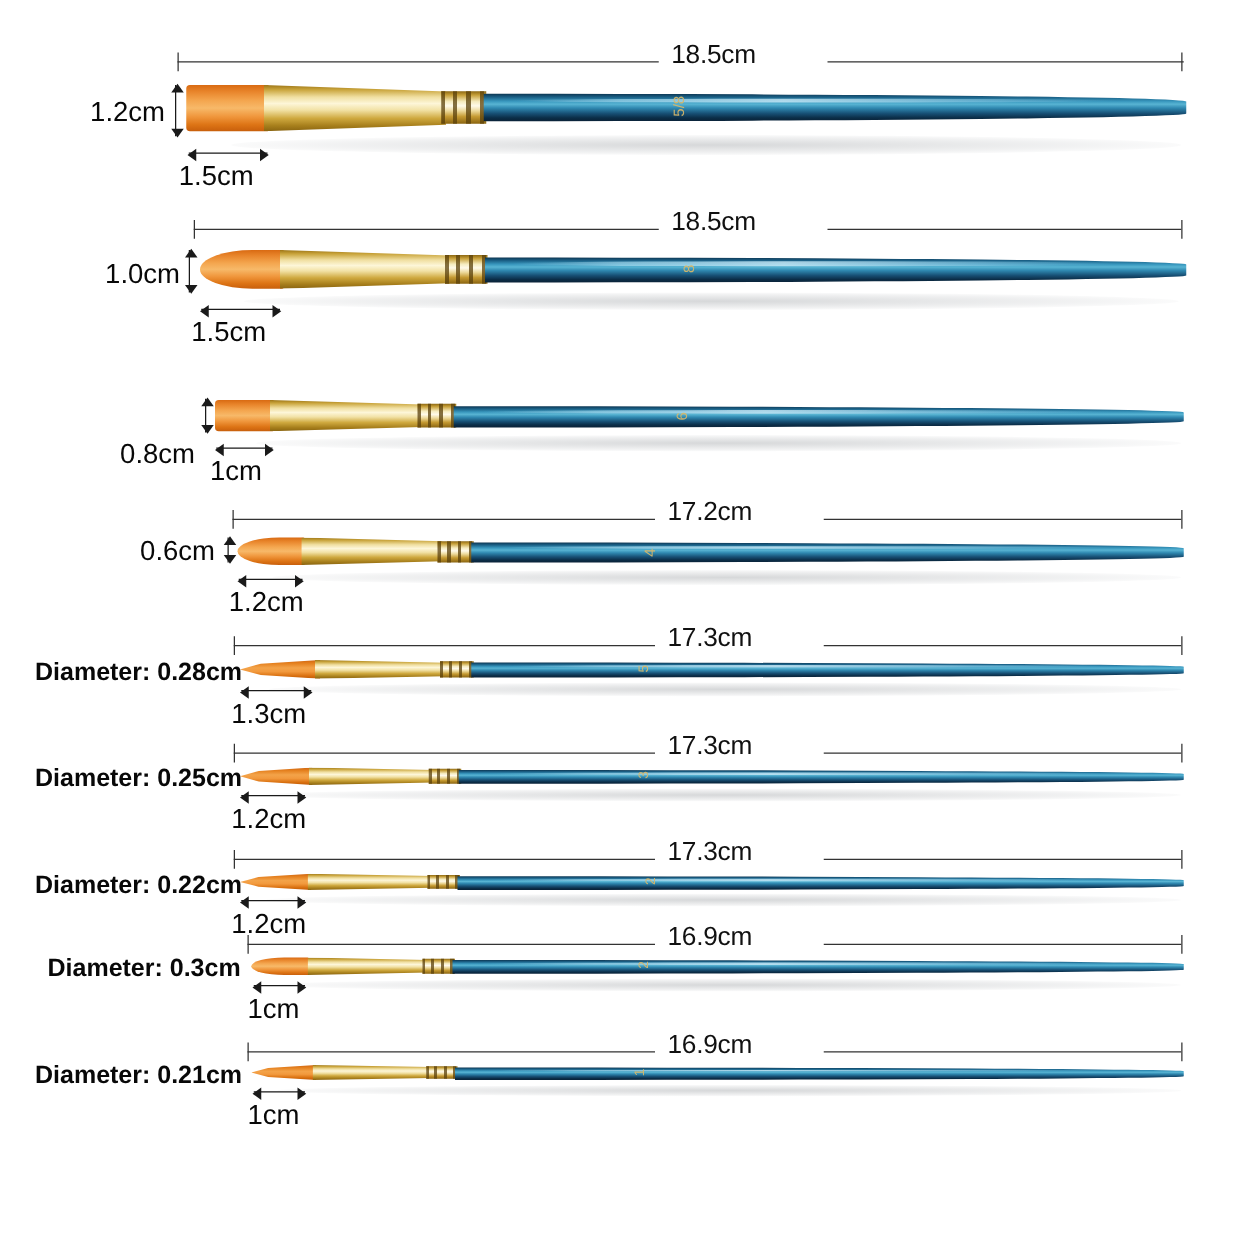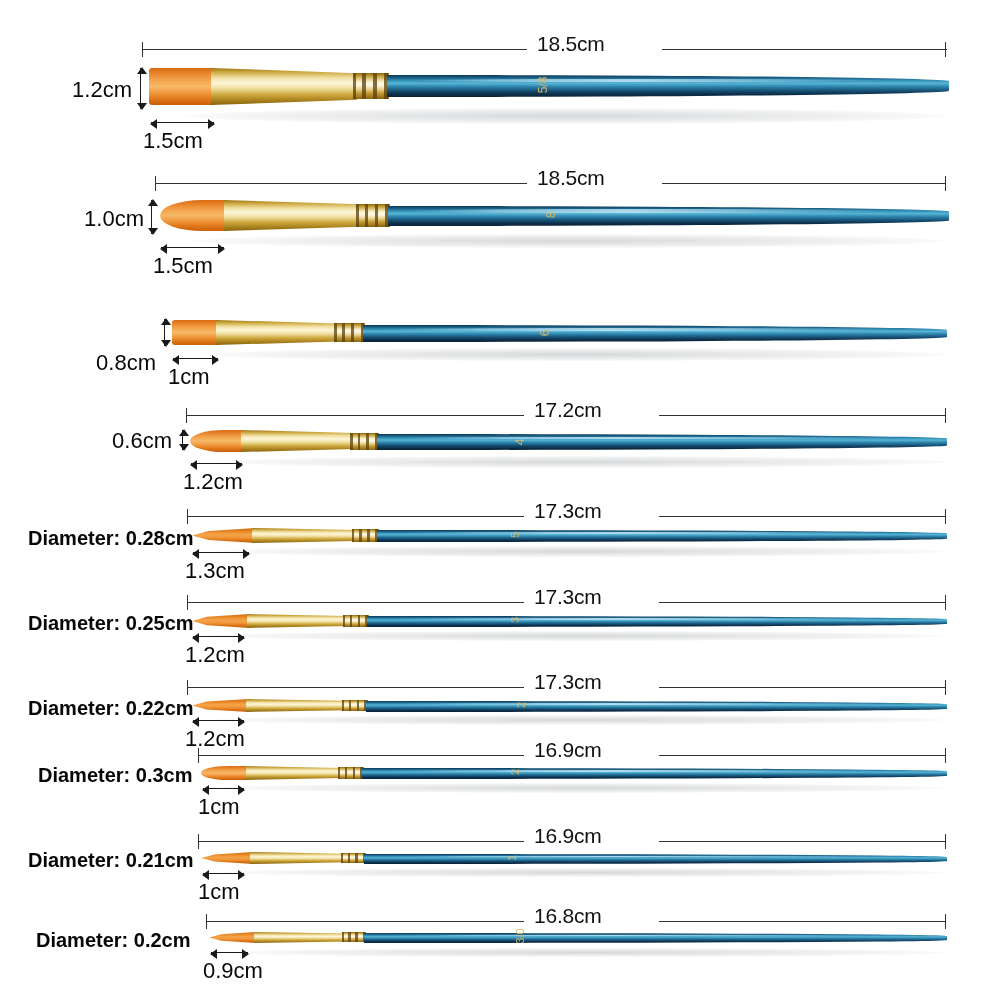--- a/index.html
+++ b/index.html
@@ -438,41 +438,14 @@
         <div class="marking" style="left:145px;top:-2px;font-size:11px;">1</div>
       </div>
     </div>
 
     <div class="vlabel bold" style="left:28px;top:21px;width:144px;">Diameter: 0.21cm</div>
 
     <div class="hdim" style="left:203px;top:45px;width:41px;"></div>
     <div class="hlabel" style="left:198px;top:51px;">1cm</div>
   </div>
 
-  <div class="row" style="top:908px;height:93px;">
-    <div class="dimline" style="left:206px;top:4px;width:741px;">
-      <div class="tick" style="left:0;"></div>
-      <div class="rule" style="left:0;width:318px;"></div>
-      <div class="len-label" style="left:328px;">16.8cm</div>
-      <div class="rule" style="left:453px;width:286px;"></div>
-      <div class="tick" style="left:739px;"></div>
-    </div>
-
-    <div class="shadow" style="left:228px;top:40px;width:717px;height:9px;"></div>
-    <div class="brush" style="left:209px;top:19px;width:738px;height:24px;">
-      <div class="bristle point" style="left:0;top:5px;">
-        <i style="width:48px;height:11px;"></i>
-      </div>
-      <div class="ferrule taper" style="left:45px;top:5px;width:92px;height:11px;"></div>
-      <div class="bands" style="left:133px;top:5px;width:24px;height:10px;"></div>
-      <div class="handle cap" style="left:155px;top:6px;width:583px;height:10px;">
-        <div class="shine"></div>
-        <div class="marking" style="left:148px;top:-3px;font-size:11px;">3/0</div>
-      </div>
-    </div>
-
-    <div class="vlabel bold" style="left:36px;top:21px;width:144px;">Diameter: 0.2cm</div>
-
-    <div class="hdim" style="left:211px;top:44px;width:37px;"></div>
-    <div class="hlabel" style="left:203px;top:50px;">0.9cm</div>
-  </div>
 
 </div>
 
 </body></html>

